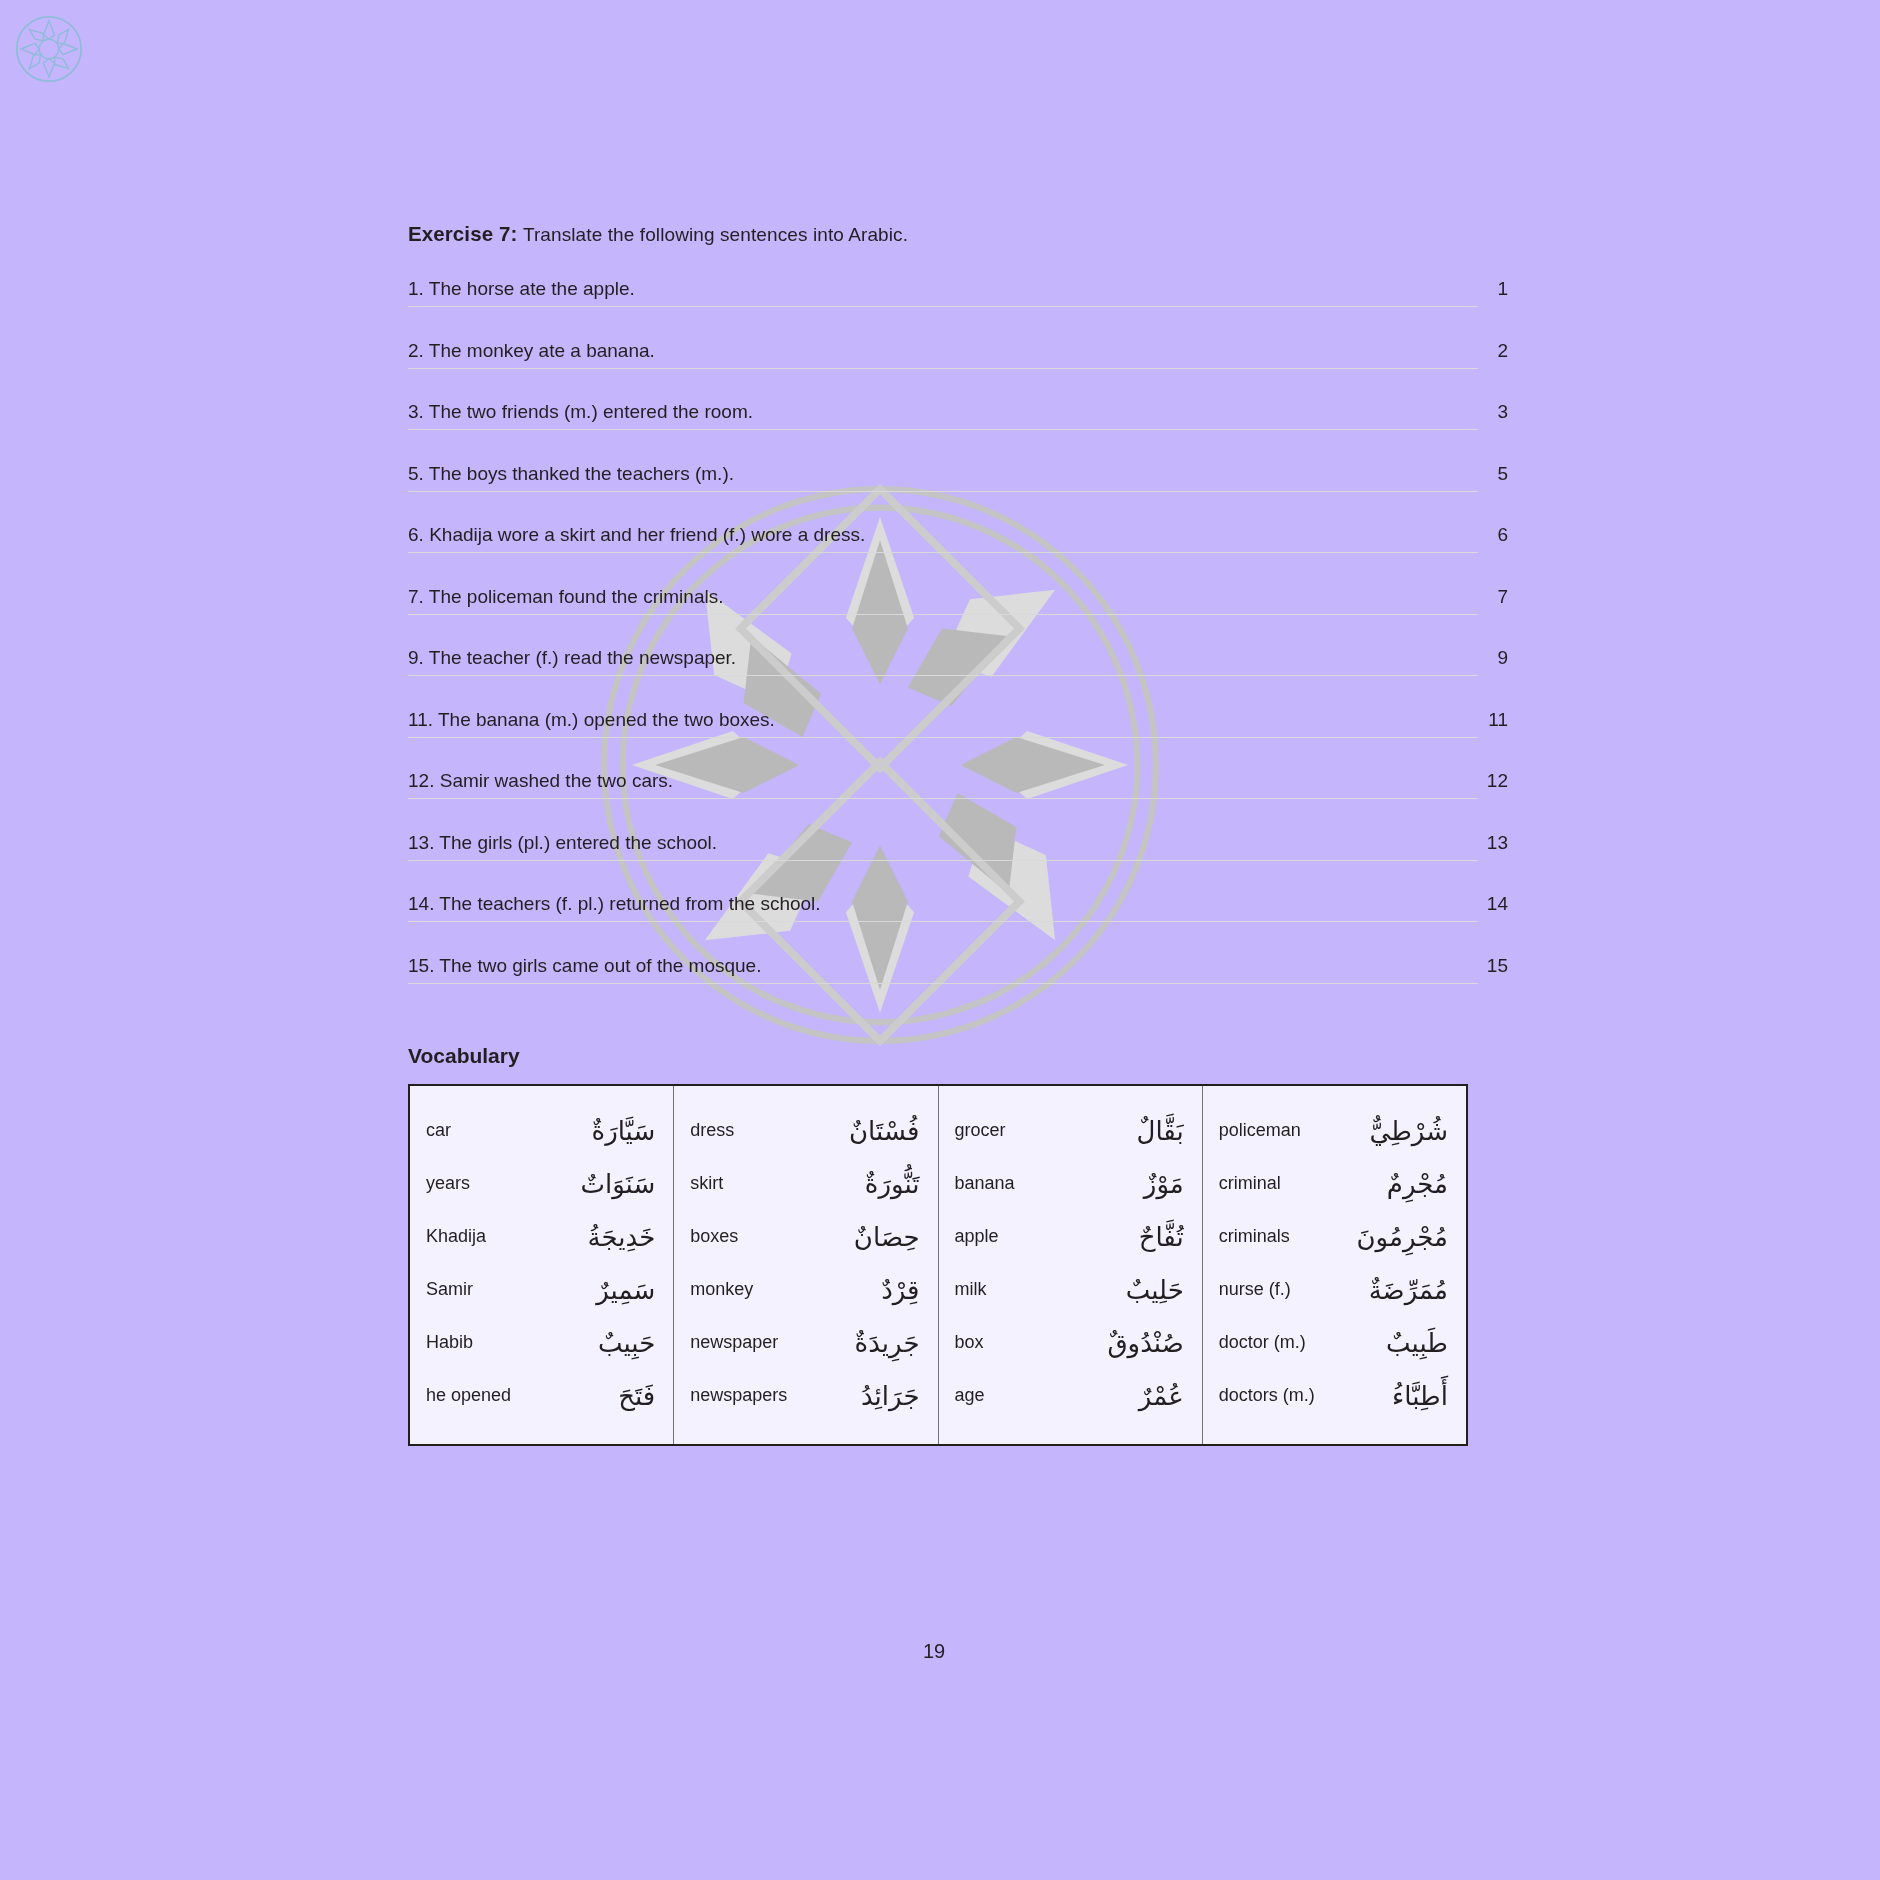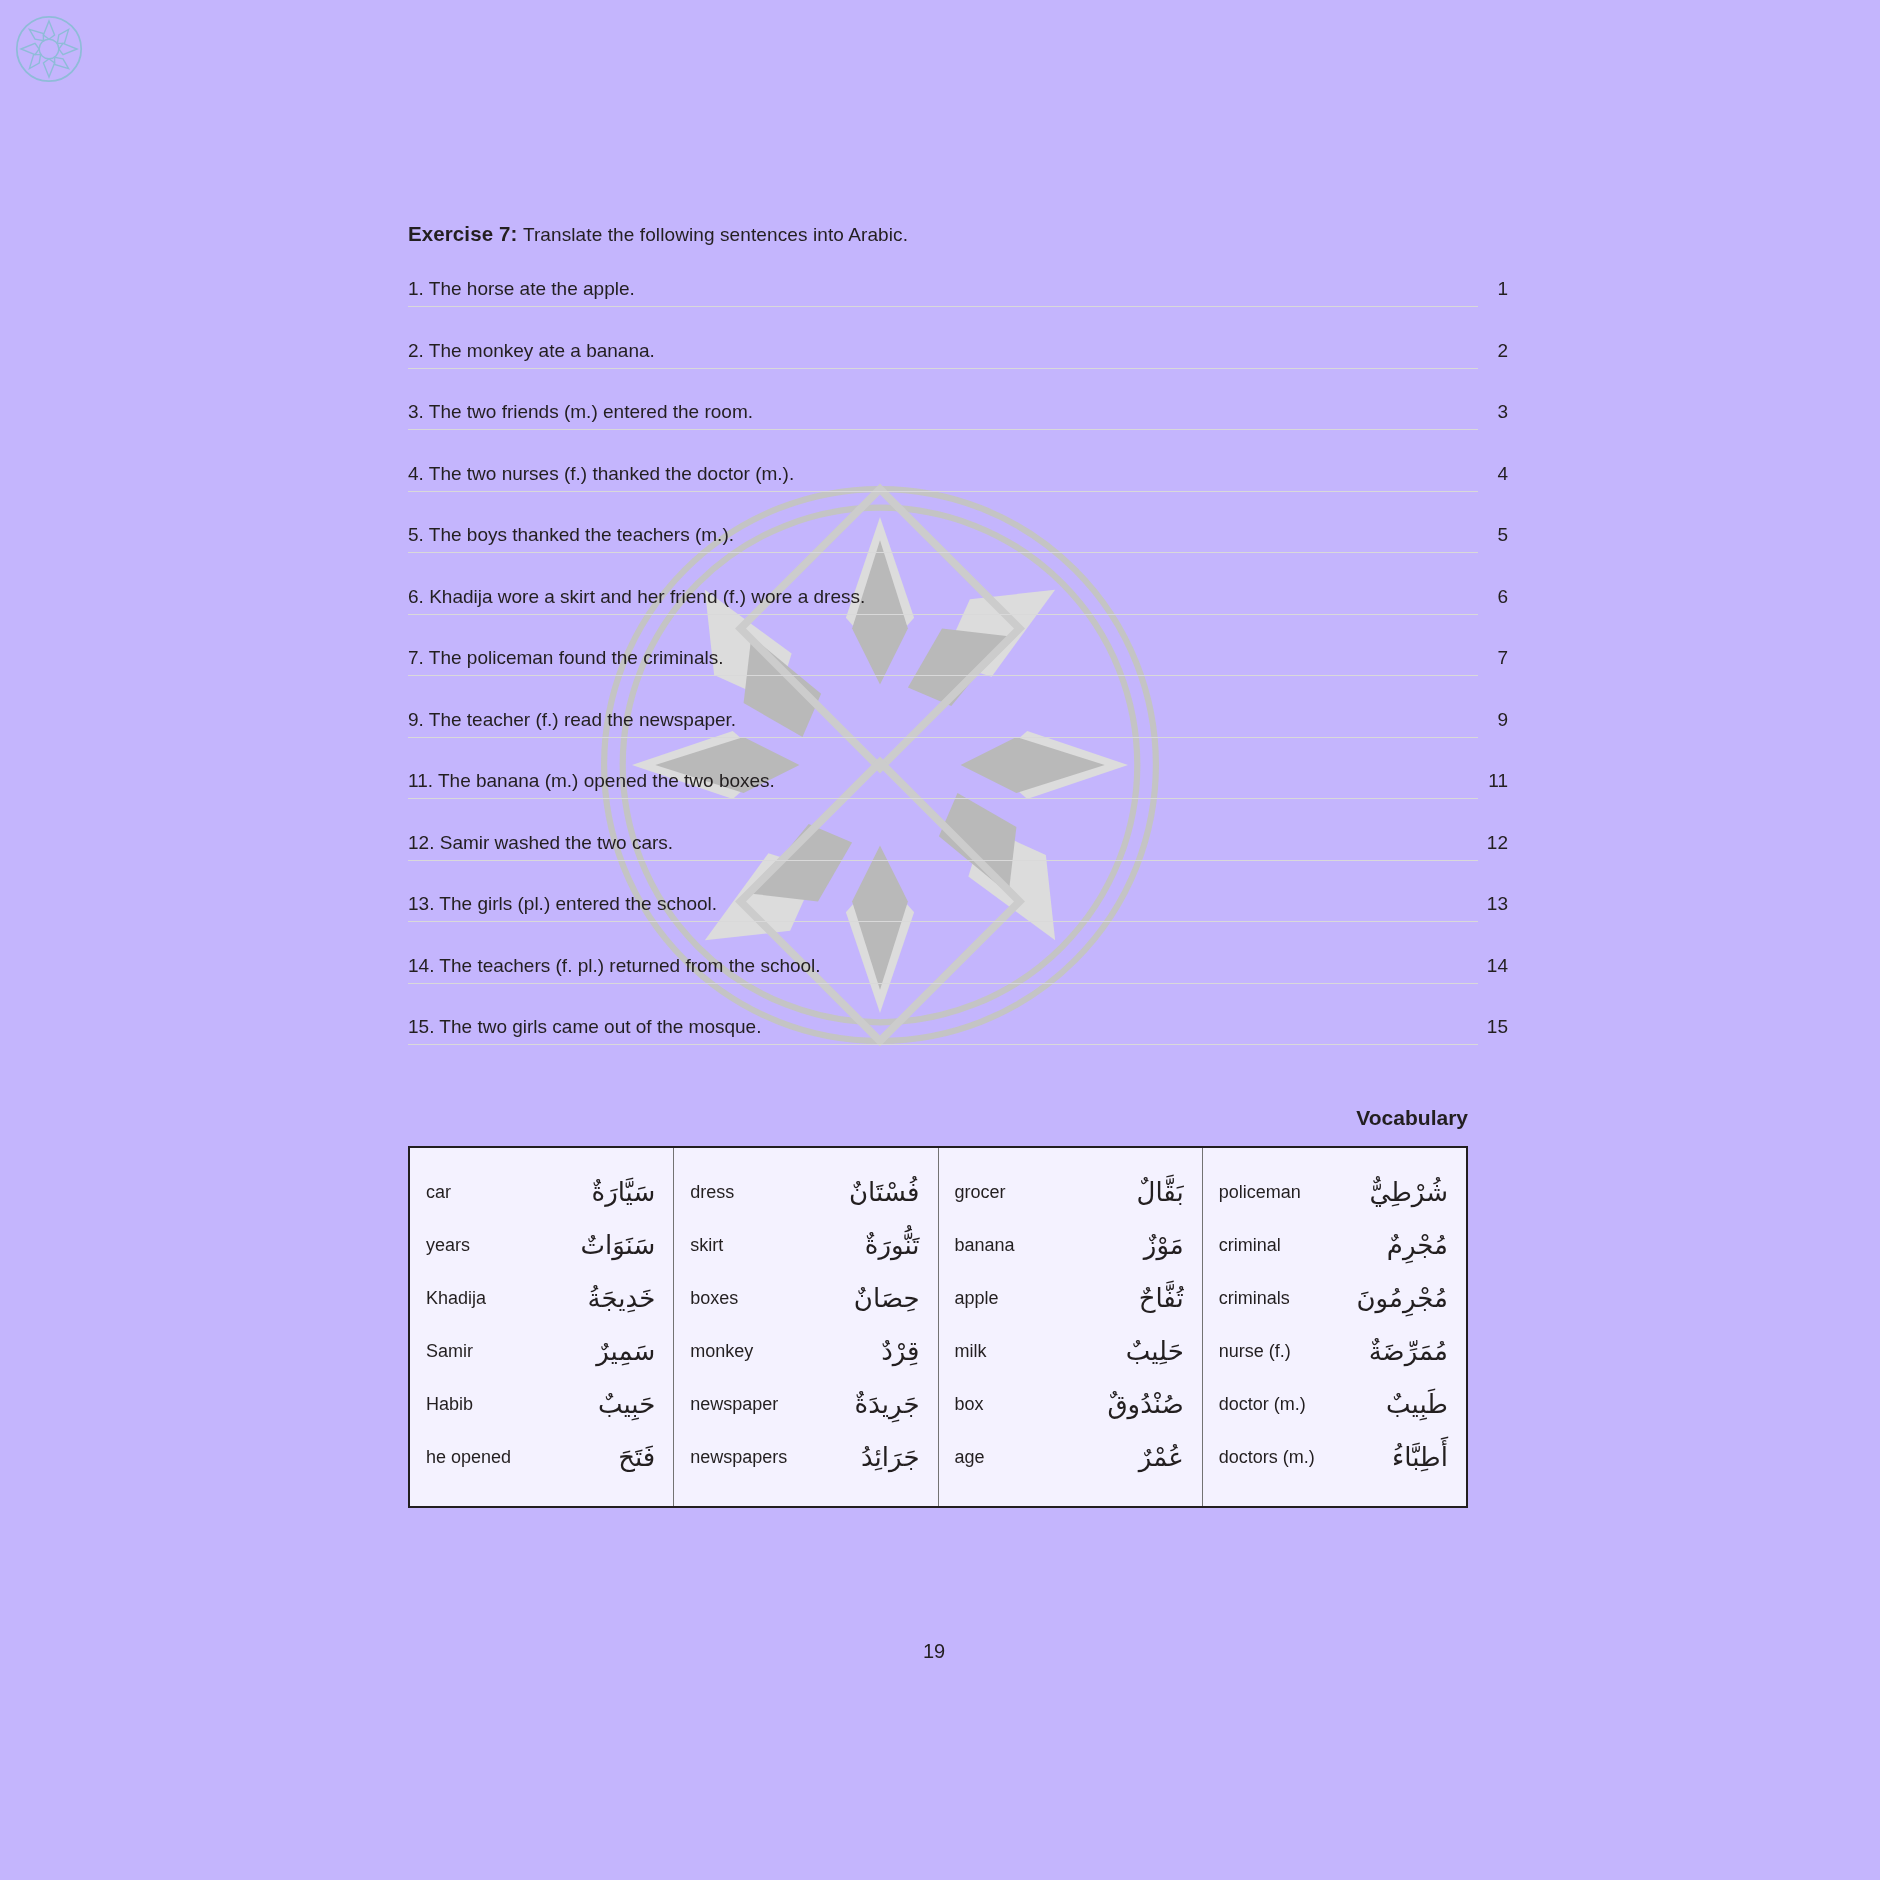--- a/index.html
+++ b/index.html
@@ -95,21 +95,21 @@
   .ex-answernum {
     position: absolute;
     right: 0;
     top: 2px;
     font-size: 19px;
     z-index: 3;
   }
 
   
   .vocab-title {
-    text-align: right;
+    text-align: left;
     font-weight: bold;
     font-size: 21px;
     margin-top: 30px;
     margin-bottom: 16px;
     position: relative;
     z-index: 3;
     width: 1060px;
   }
 
   .vocab-table {
@@ -243,28 +243,20 @@
 
       <div class="ex-row">
         <div class="ex-rule"></div>
         <div class="ex-text">
           <span>3.</span>
           <span>The two friends (m.) entered the room.</span>
         </div>
         <div class="ex-answernum">3</div>
       </div>
 
-      <div class="ex-row">
-        <div class="ex-rule"></div>
-        <div class="ex-text">
-          <span>4.</span>
-          <span>The two nurses (f.) thanked the doctor (m.).</span>
-        </div>
-        <div class="ex-answernum">4</div>
-      </div>
 
       <div class="ex-row">
         <div class="ex-rule"></div>
         <div class="ex-text">
           <span>5.</span>
           <span>The boys thanked the teachers (m.).</span>
         </div>
         <div class="ex-answernum">5</div>
       </div>
 

